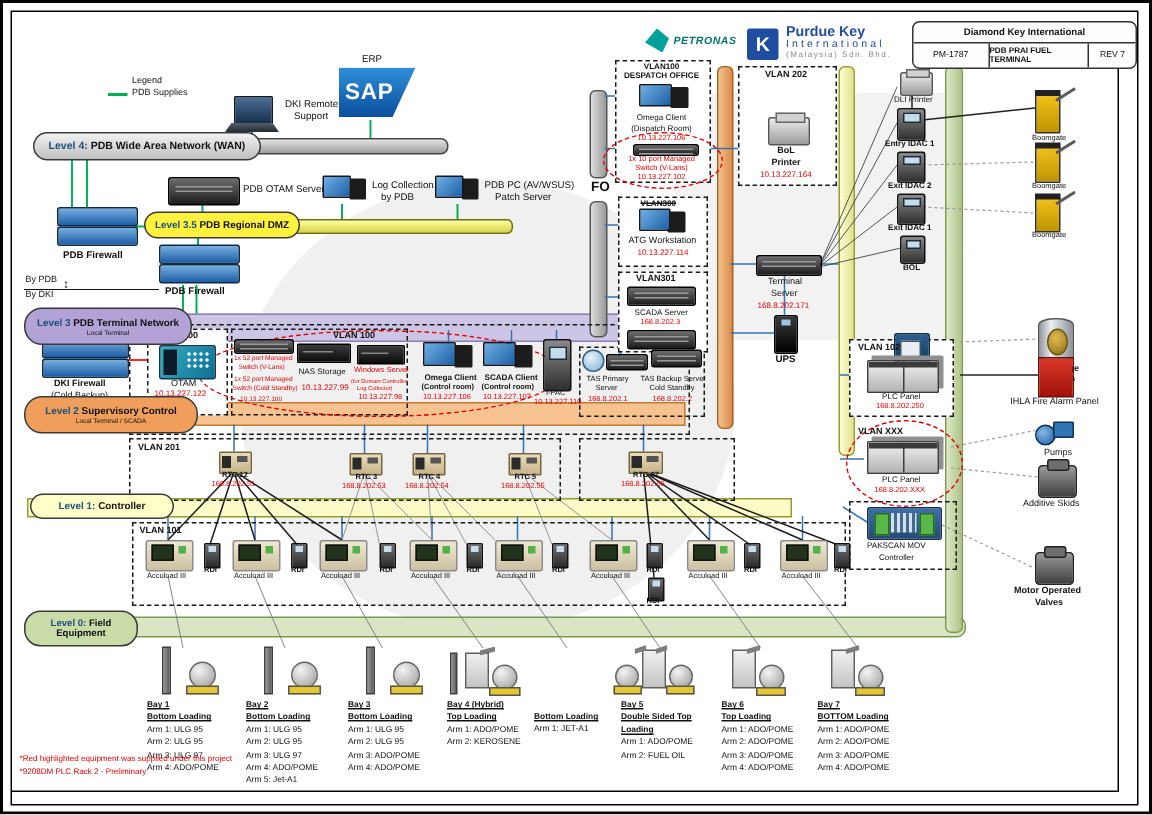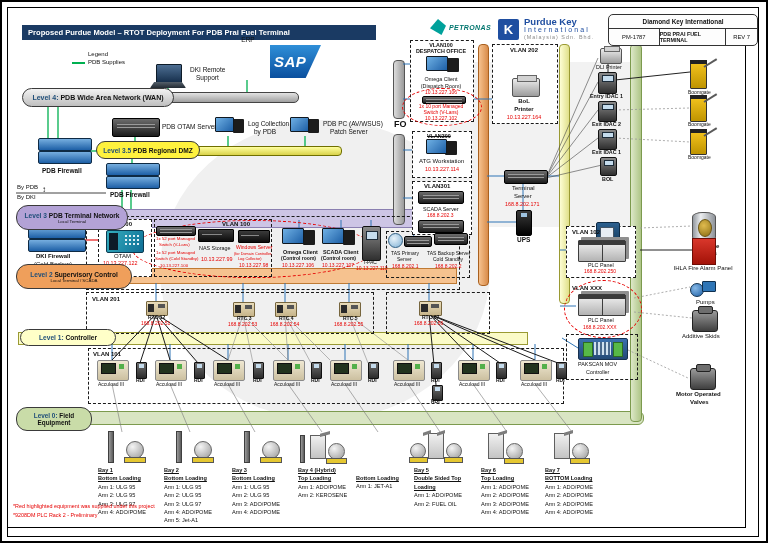--- a/index.html
+++ b/index.html
@@ -51,21 +51,21 @@
   .acc{background:linear-gradient(#efe8d2,#ccc0a0);border:1px solid #8a8a8a;border-radius:2px;}
   .acc::before{content:"";position:absolute;left:9%;top:12%;width:46%;height:46%;background:#22331e;border:1px solid #111;}
   .acc::after{content:"";position:absolute;right:12%;top:18%;width:18%;height:26%;background:#53b04a;}
   .rdi{background:linear-gradient(#6e6e6e,#2b2b2b);border:1px solid #111;border-radius:1px;}
   .rdi::before{content:"";position:absolute;left:18%;top:9%;width:64%;height:26%;background:#c5dced;}
   .ups{background:linear-gradient(#3a3a3a,#000);border:1px solid #000;border-radius:2px;}
   .ups::before{content:"";position:absolute;left:28%;top:10%;width:44%;height:14%;background:#9fc3e0;}
   .lap::before{content:"";position:absolute;left:18%;top:0;width:64%;height:70%;background:linear-gradient(#4d6e92,#17304d);border:1px solid #0d1b28;border-radius:1px;}
   .lap::after{content:"";position:absolute;left:0;bottom:0;width:100%;height:26%;background:linear-gradient(#55606b,#222a33);border-radius:1px;clip-path:polygon(12% 0,88% 0,100% 100%,0 100%);}
   .sapl{background:linear-gradient(180deg,#2f8fd8,#0a4f9e);clip-path:polygon(0 0,100% 0,70% 100%,0 100%);
-        color:#fff;font-weight:800;font-style:italic;display:flex;align-items:center;padding-left:4px;letter-spacing:.5px;margin-left:44px;}
+        color:#fff;font-weight:800;display:flex;align-items:center;padding-left:4px;letter-spacing:.5px;}
   .petro{background:#00a19b;clip-path:polygon(50% 0,100% 42%,72% 100%,0 58%);}
   .klogo{background:#1F4EA0;color:#fff;font-weight:800;border-radius:2px;display:flex;align-items:center;justify-content:center;}
   .globe{border:1px solid #2f5f84;border-radius:50%;background:
      radial-gradient(circle at 38% 35%,#e8f3fa,#7fb0d4);}
   .mast{background:linear-gradient(90deg,#9a9a9a,#5c5c5c);border:1px solid #3f3f3f;}
   .sph{background:radial-gradient(circle at 35% 30%,#f4f4f4,#989898);border:1px solid #666;border-radius:50%;}
   .base{background:#e5c731;border:1px solid #555;}
   .fram{border:1.5px solid #5f5f5f;background:linear-gradient(#f0f0f0,#c4c4c4);}
   .flag{background:#7d7d7d;clip-path:polygon(0 100%,100% 55%,100% 0,0 45%);}
   .cloud{border:1.6px dashed #e60000;border-radius:50%;z-index:4;}
@@ -199,21 +199,20 @@
       <line x1="228" y1="384" x2="255" y2="432"></line>
         <line x1="288" y1="384" x2="322" y2="432"></line>
       <line x1="345" y1="384" x2="378" y2="432"></line>
         <line x1="408" y1="384" x2="440" y2="432"></line>
       <line x1="473" y1="384" x2="507" y2="432"></line>
         <line x1="535" y1="384" x2="572" y2="432"></line>
     </g>
     <line x1="16" y1="193" x2="106" y2="193" stroke="#111" stroke-width="0.8"></line>
   </svg>
 
-  <div class="a lbl" style="left:22px;top:25px;width:348px;height:15px;background:#1a3a63;color:#fff;display:flex;align-items:center;padding-left:6px;font-weight:700;font-size:7.6px;">Proposed Purdue Model – RTOT Deployment For PDB Prai Fuel Terminal</div>
 
   <div class="a lbl t f6" style="left:88px;top:51px;">Legend</div>
   <div class="a lbl" style="left:72px;top:62px;width:13px;height:2px;background:#00B050;"></div>
   <div class="a lbl t f6" style="left:88px;top:59px;">PDB Supplies</div>
 
   <div class="a ic lap" style="left:150px;top:64px;width:36px;height:24px;"></div>
   <div class="a lbl t f65" style="left:190px;top:66px;">DKI Remote</div>
   <div class="a lbl t f65" style="left:196px;top:74px;">Support</div>
 
   <div class="a lbl t f65 c" style="left:236px;top:36px;width:24px;">ERP</div>

